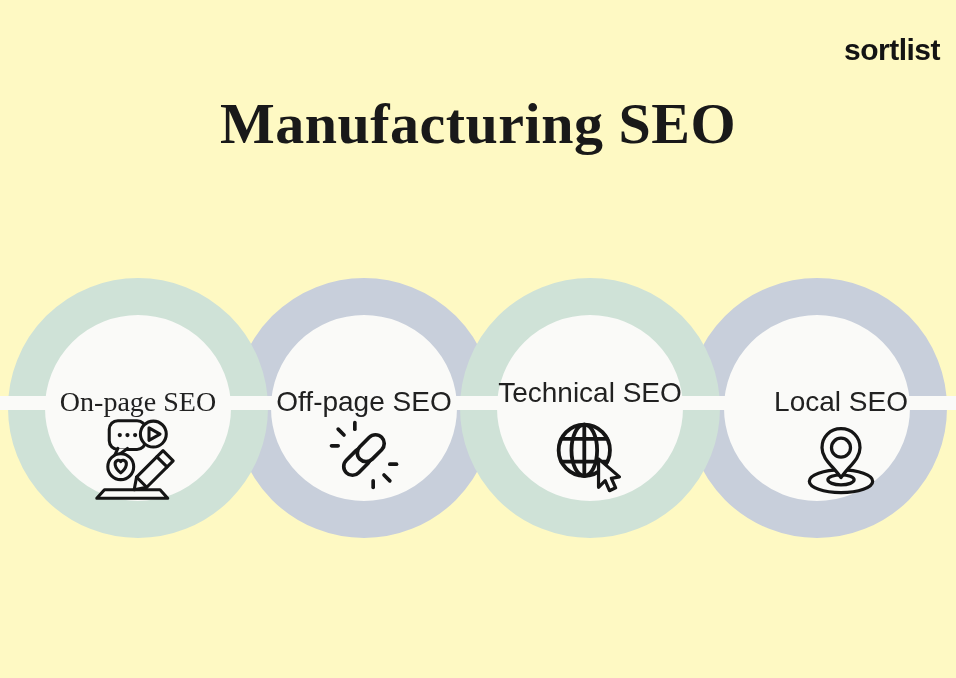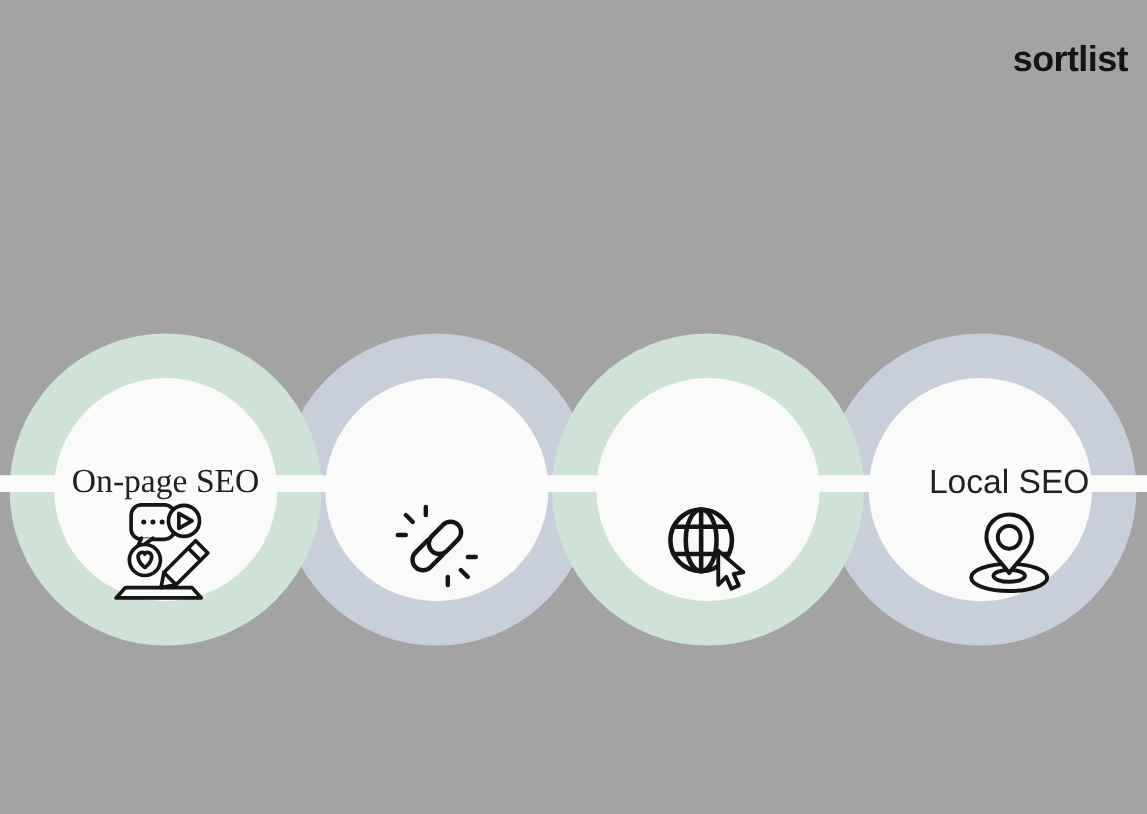--- a/index.html
+++ b/index.html
@@ -2,21 +2,21 @@
 <html><head>
 <meta charset="utf-8">
 <style>
   html,body{margin:0;padding:0;}
   body{
     width:956px;height:678px;
     background:#f5f2ee;
     font-family:"Liberation Sans", sans-serif;
     overflow:hidden;
   }
-  .stage{position:relative;width:956px;height:678px;background:#a3a3a3;}
+  .stage{position:relative;width:956px;height:678px;background:#fef9c3;}
 
   
   .logo{
     position:absolute;top:33px;right:16px;
     font-family:"Liberation Sans", sans-serif;
     font-size:30px;font-weight:700;letter-spacing:-0.5px;
     color:#141414;
   }
 
   
@@ -73,20 +73,21 @@
   .item-4 .icon{top:145px;}
   .icon svg{display:block;}
 </style>
 </head>
 <body>
 
 <div class="stage">
 
   <div class="logo">sortlist</div>
 
+  <h1 class="title">Manufacturing SEO</h1>
 
   <div>
 
     <div class="ring gray ring-2" style="border-color: rgb(200, 207, 219);"></div>
     <div class="ring gray ring-4" style="border-color: rgb(200, 207, 219);"></div>
     <div class="ring green ring-1" style="border-color: rgb(207, 226, 215);"></div>
     <div class="ring green ring-3" style="border-color: rgb(207, 226, 215);"></div>
 
     <div class="band"></div>
 
@@ -110,39 +111,41 @@
           <path d="M13,77 H71 L79,86 H5 Z" fill="#fafaf8"></path>
 
           <path d="M44,77 L57.1,74.5 L84.7,46.9 L74.1,36.3 L46.5,63.9 Z" fill="#fafaf8"></path>
           <path d="M57.1,74.5 L46.5,63.9"></path>
           <path d="M78.3,53.3 L67.7,42.7"></path>
         </svg>
       </div>
     </div>
 
     <div class="item item-2">
+      <div class="seo-label">Off-page SEO</div>
       <div class="icon">
         <svg width="70" height="70" viewBox="0 0 84 84" fill="none" stroke="#151515" stroke-width="4.4" stroke-linecap="round" stroke-linejoin="round">
           <g transform="rotate(-45 42 42)">
             <rect x="12" y="31.5" width="37" height="21" rx="10.5"></rect>
             <rect x="35" y="31.5" width="37" height="21" rx="10.5" fill="#fafaf8"></rect>
           </g>
 
           <path d="M31,11 L31,3"></path>
           <path d="M18,18 L11,11"></path>
           <path d="M11,31 H3"></path>
 
           <path d="M53,73 L53,81"></path>
           <path d="M66,66 L73,73"></path>
           <path d="M73,53 H81"></path>
         </svg>
       </div>
     </div>
 
     <div class="item item-3">
+      <div class="seo-label">Technical SEO</div>
       <div class="icon">
         <svg width="76" height="76" viewBox="0 0 80 80" fill="none" stroke="#151515" stroke-width="4" stroke-linecap="round" stroke-linejoin="round">
           <circle cx="34" cy="34" r="27"></circle>
           <path d="M34,7 V61"></path>
           <ellipse cx="34" cy="34" rx="13.5" ry="27"></ellipse>
           <path d="M9.8,22 H58.2"></path>
           <path d="M9.8,46 H58.2"></path>
           <path d="M49,43 V73 L56,66 L60.5,76.5 L67,73.5 L62.5,63.5 L71,62 Z" fill="#fafaf8" stroke-width="3.4"></path>
         </svg>
       </div>

